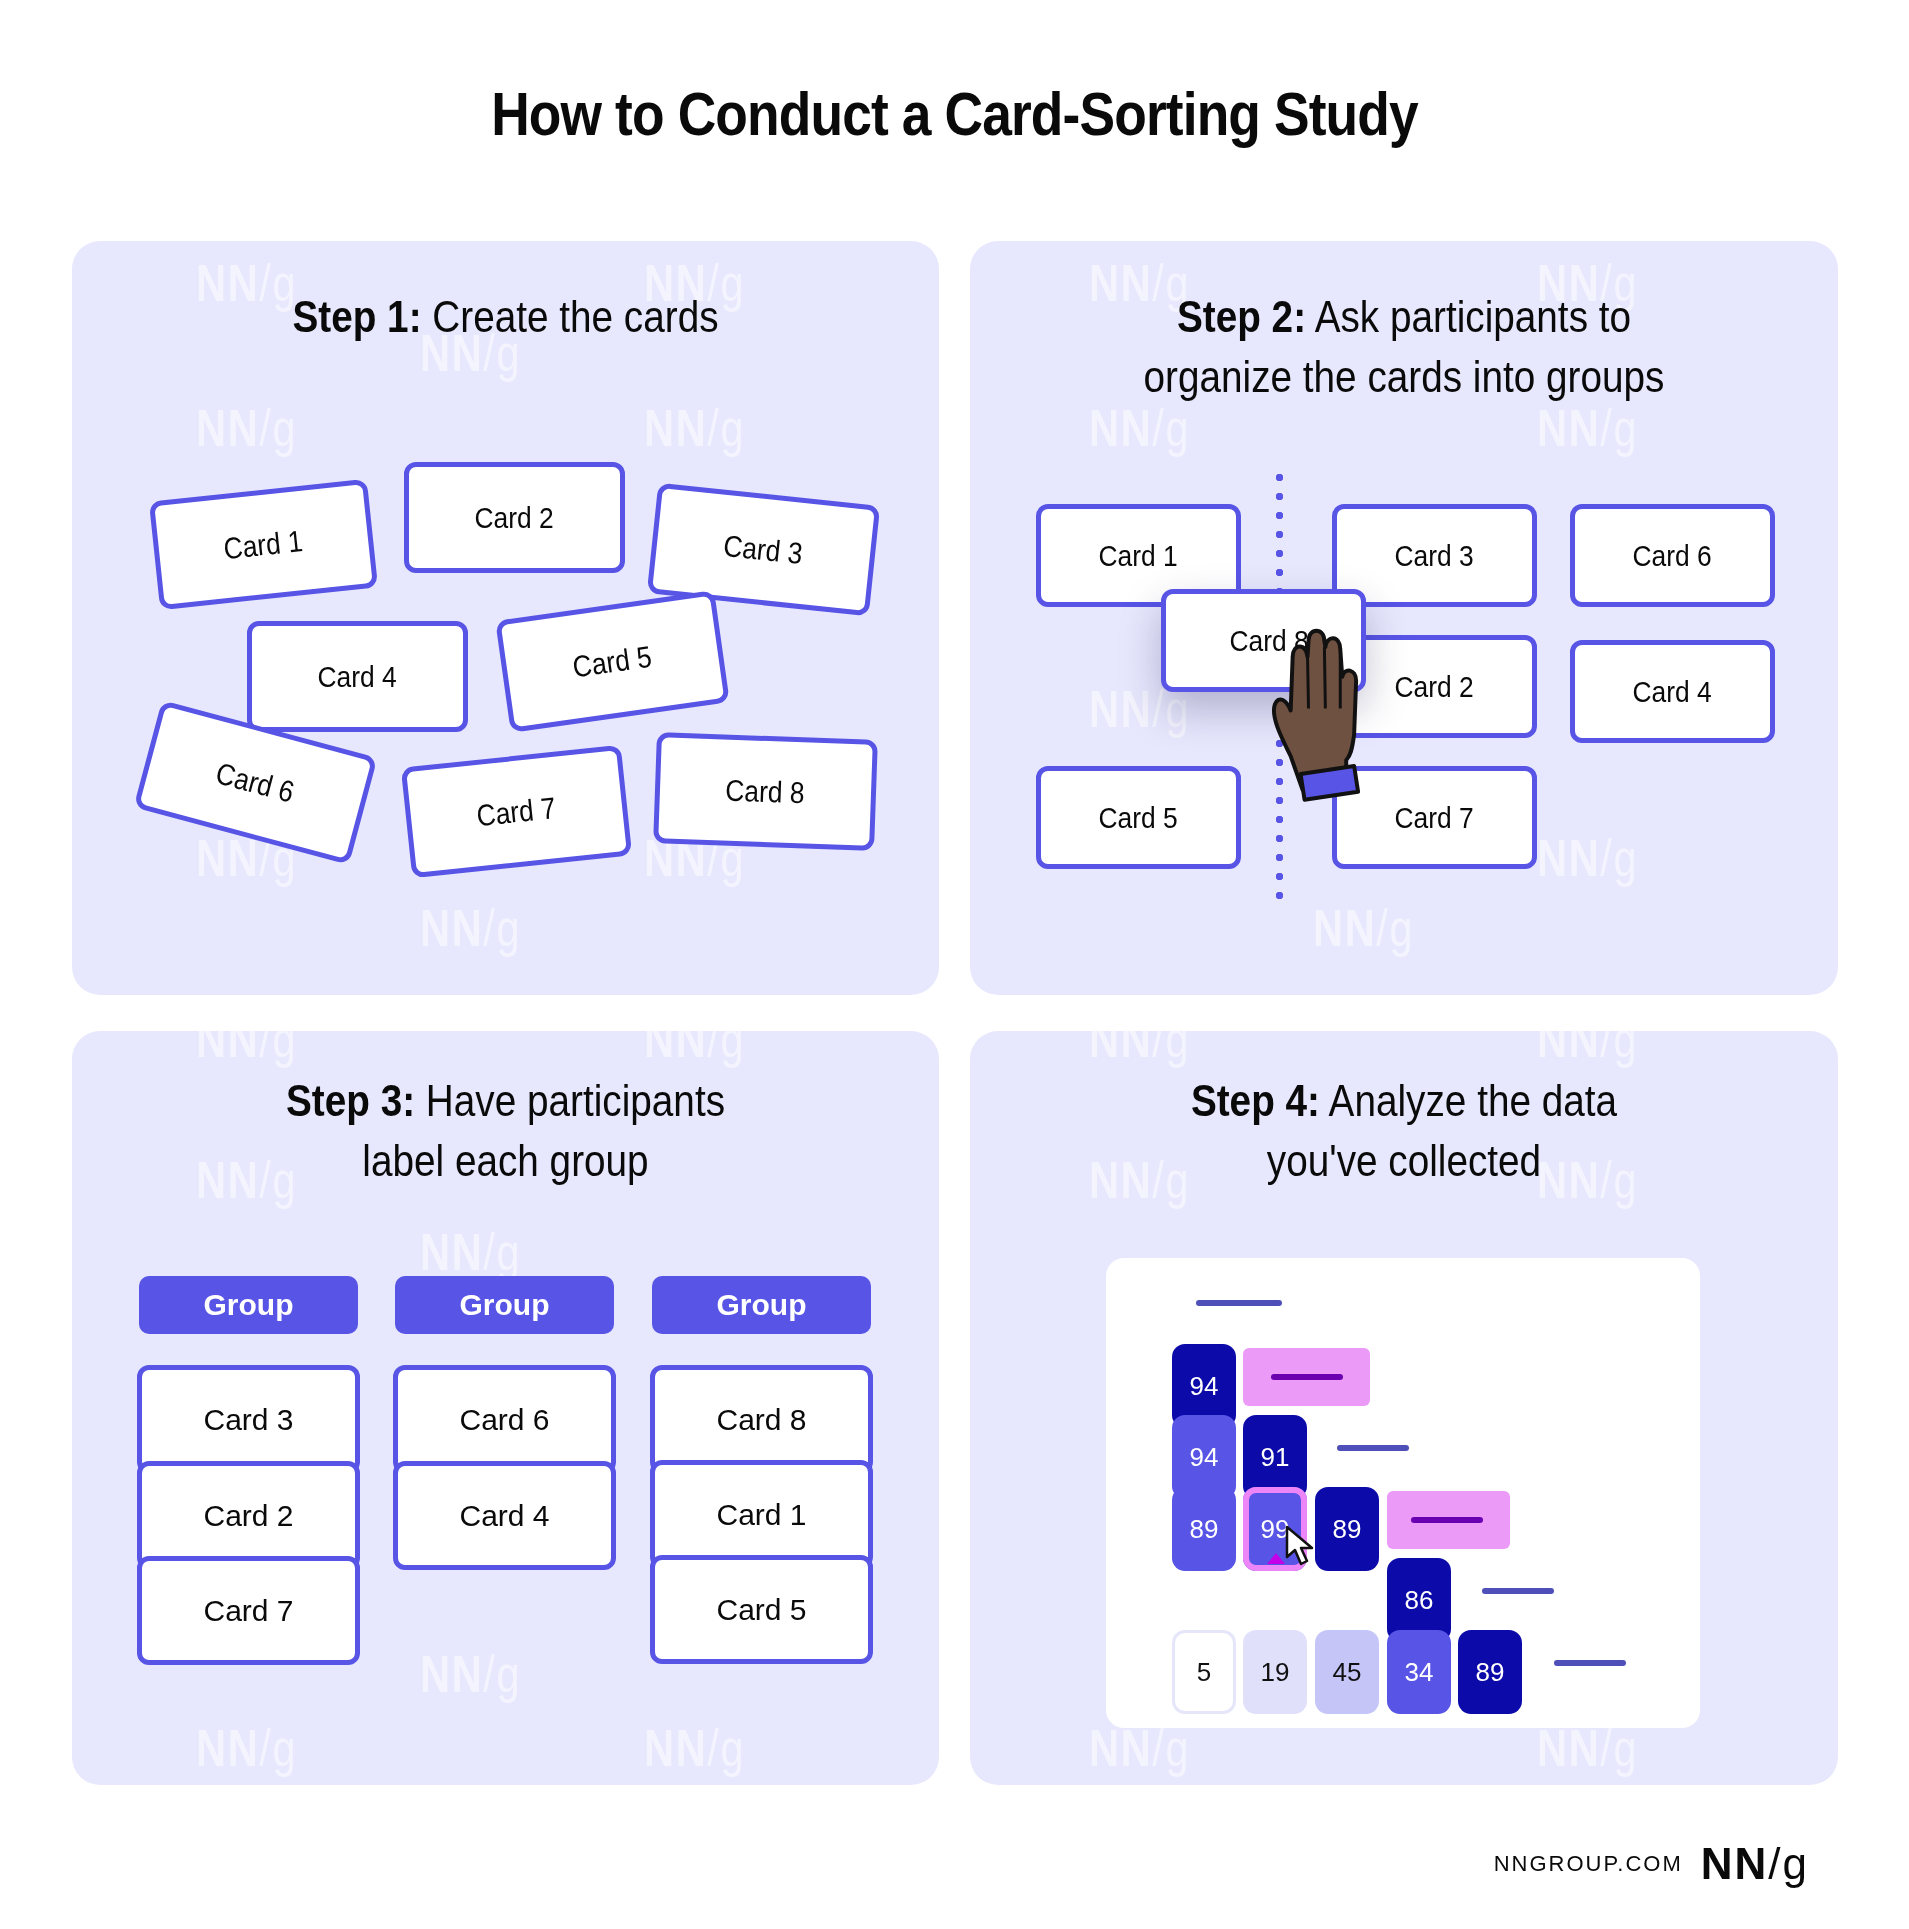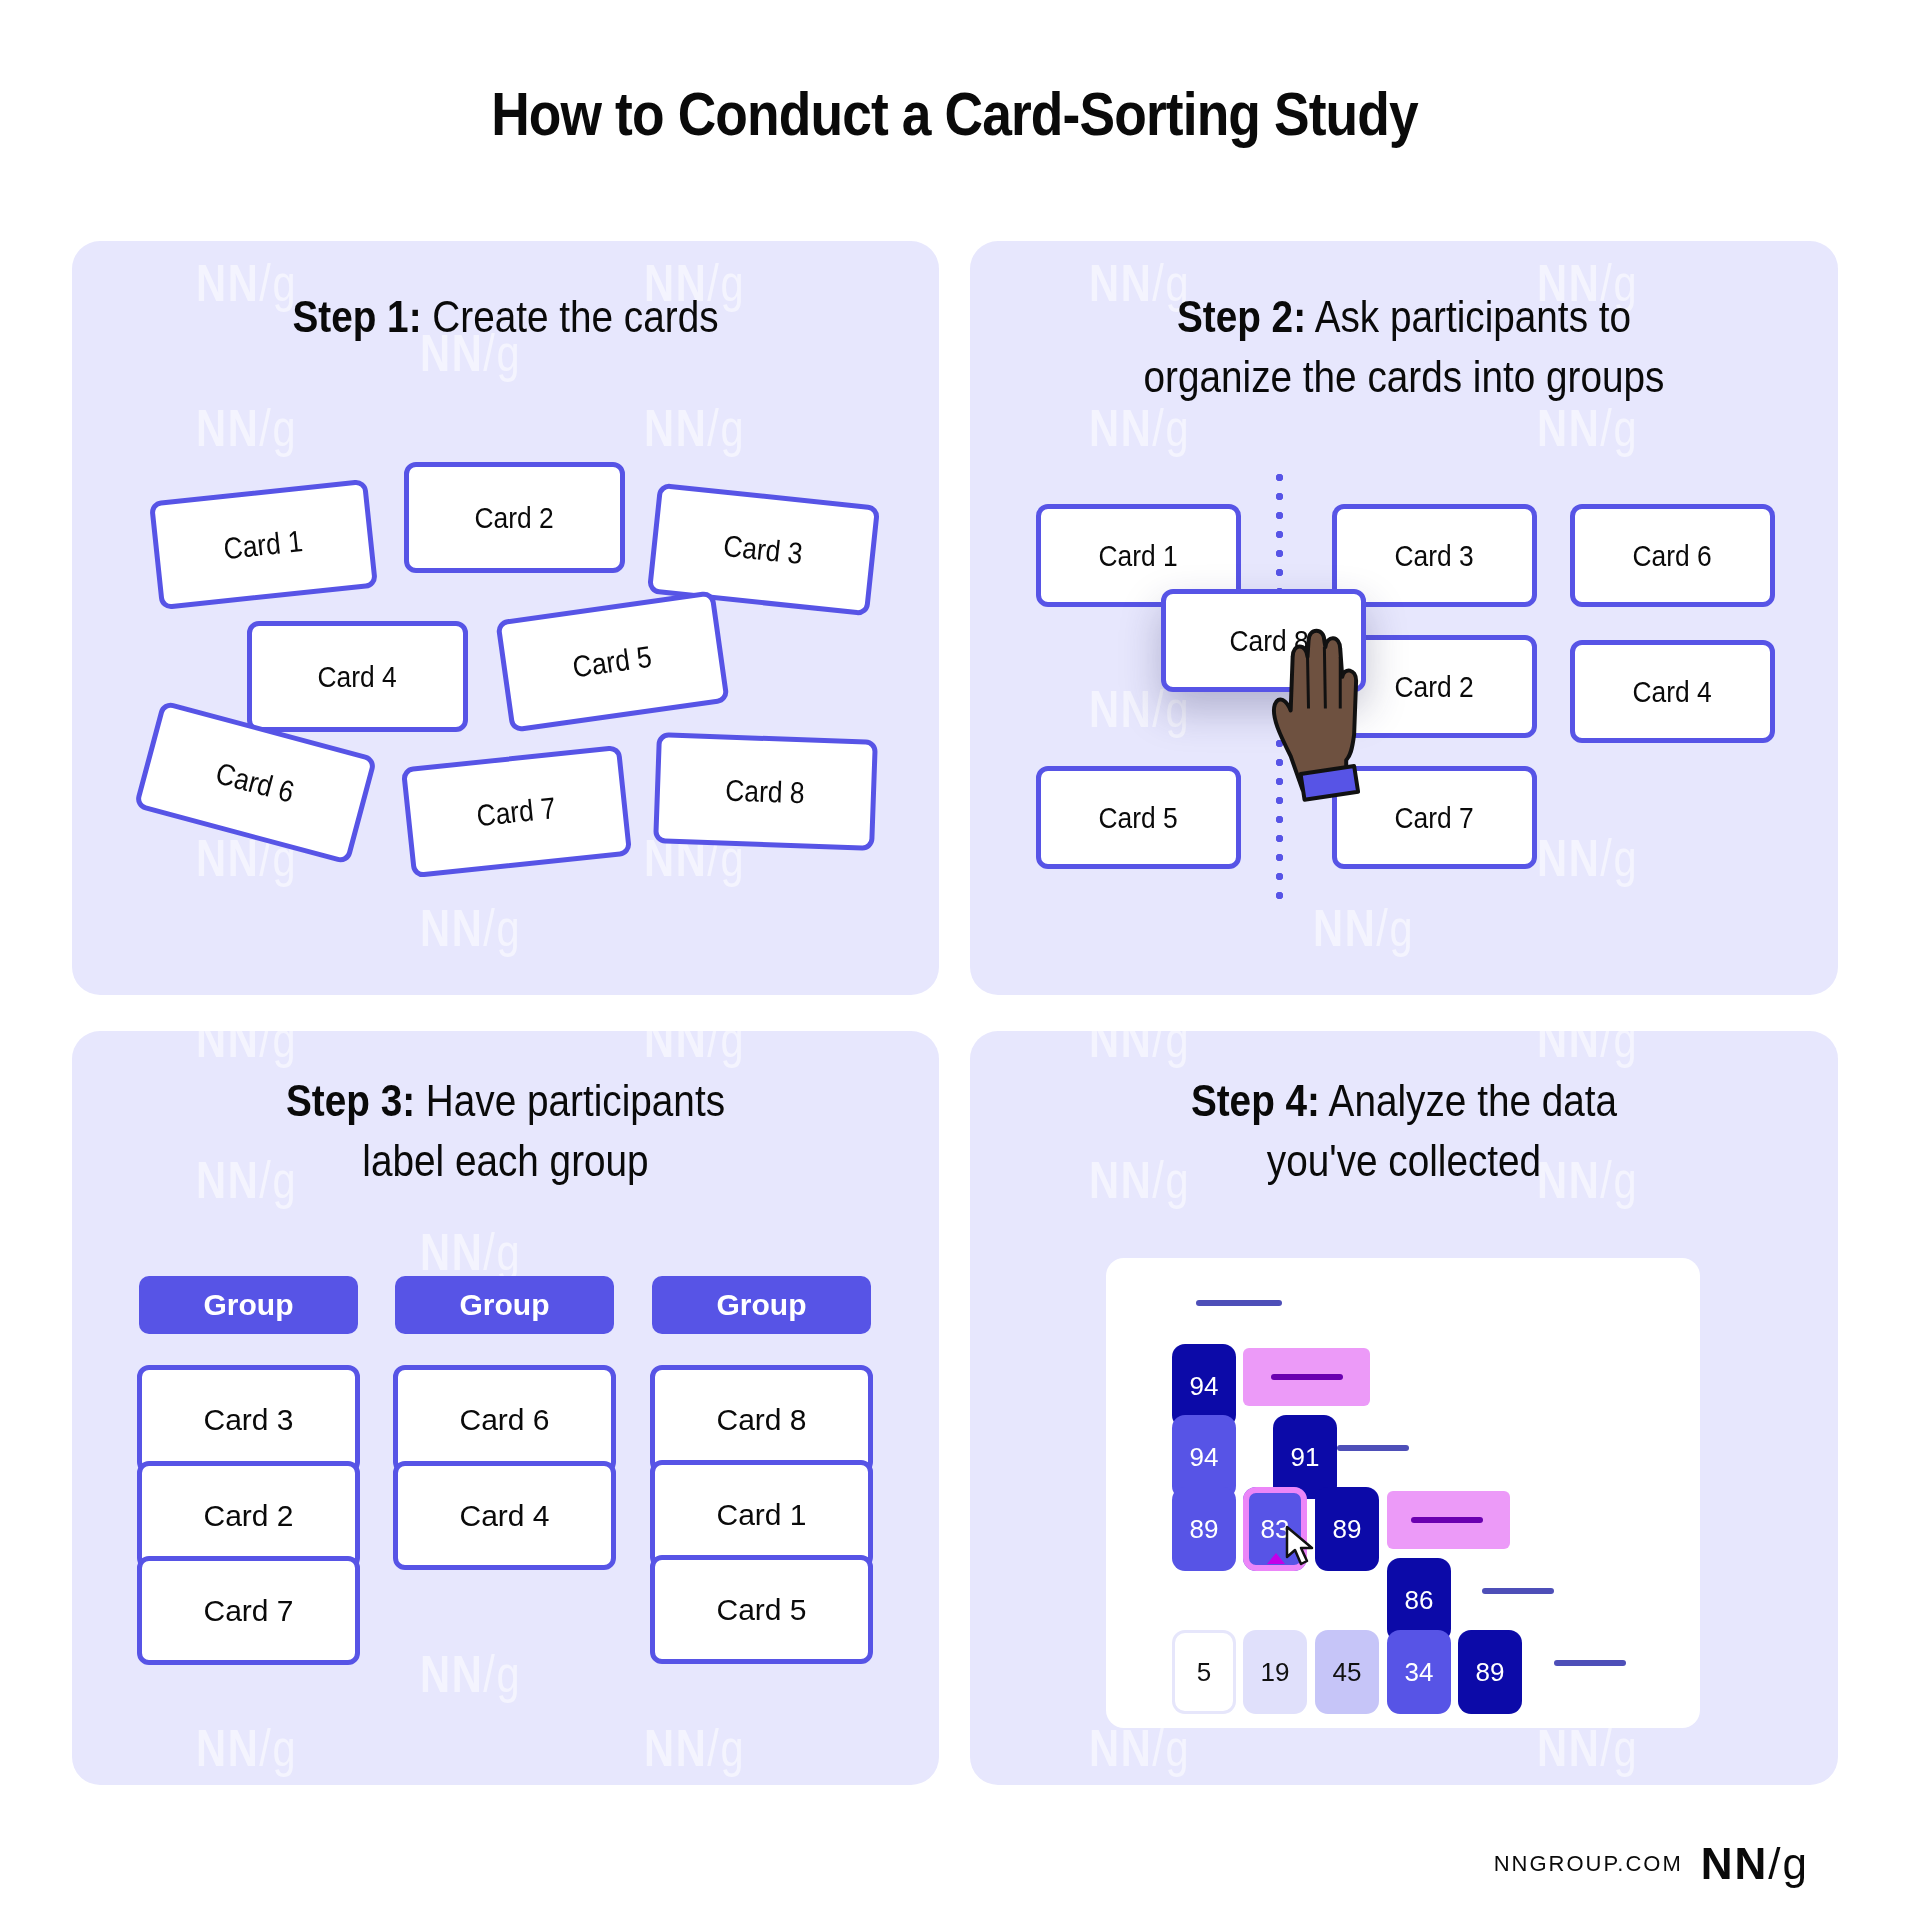--- a/index.html
+++ b/index.html
@@ -177,25 +177,25 @@
 
   <div class="matrix" style="left:136px;top:227px;width:594px;height:470px;">
     <div class="bar" style="left:90px;top:42px;width:86px;"></div>
 
     <div class="cell" style="left:66px;top:86px;background:#0C0AA8;">94</div>
     <div class="pinkbox" style="left:137px;top:90px;width:127px;">
         <div class="bar" style="left:28px;top:26px;width:72px;"></div>
       </div>
 
     <div class="cell" style="left:66px;top:157px;background:#5754E6;">94</div>
-    <div class="cell" style="left:137px;top:157px;background:#0C0AA8;margin-left:30px;">91</div>
+    <div class="cell" style="left:137px;top:157px;background:#0C0AA8;">91</div>
     <div class="bar" style="left:231px;top:187px;width:72px;"></div>
 
     <div class="cell" style="left:66px;top:229px;background:#5754E6;">89</div>
-    <div class="cell" style="left:137px;top:229px;background:#5754E6;box-shadow:inset 0 0 0 6px #EC86F8;">83</div>
+    <div class="cell" style="left:137px;top:229px;background:#5754E6;box-shadow:inset 0 0 0 6px #EC86F8;">99</div>
     <div class="cell" style="left:209px;top:229px;background:#0C0AA8;">89</div>
     <div class="pinkbox" style="left:281px;top:233px;width:123px;">
         <div class="bar" style="left:24px;top:26px;width:72px;"></div>
       </div>
 
     <div class="cell" style="left:281px;top:300px;background:#0C0AA8;">86</div>
     <div class="bar" style="left:376px;top:330px;width:72px;"></div>
 
     <div class="cell" style="left:66px;top:372px;background:#fff;color:#111;box-shadow:inset 0 0 0 3px #E6E6FB;">5</div>
     <div class="cell" style="left:137px;top:372px;background:#E0E0FB;color:#111;">19</div>

